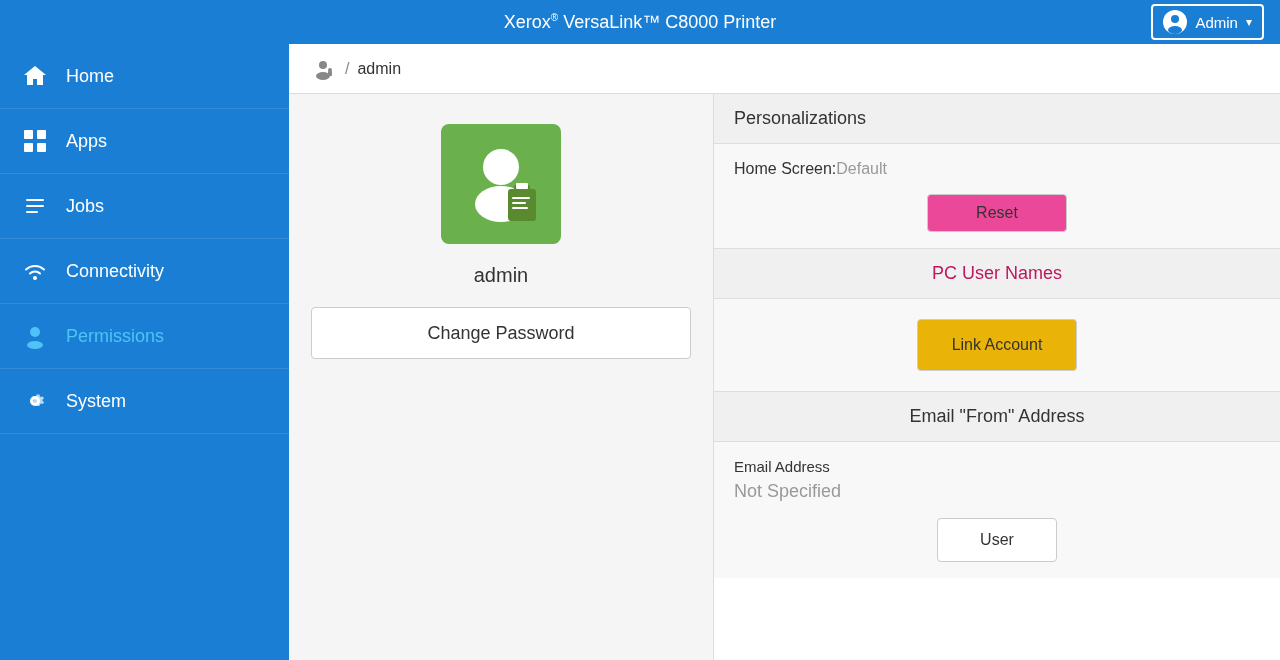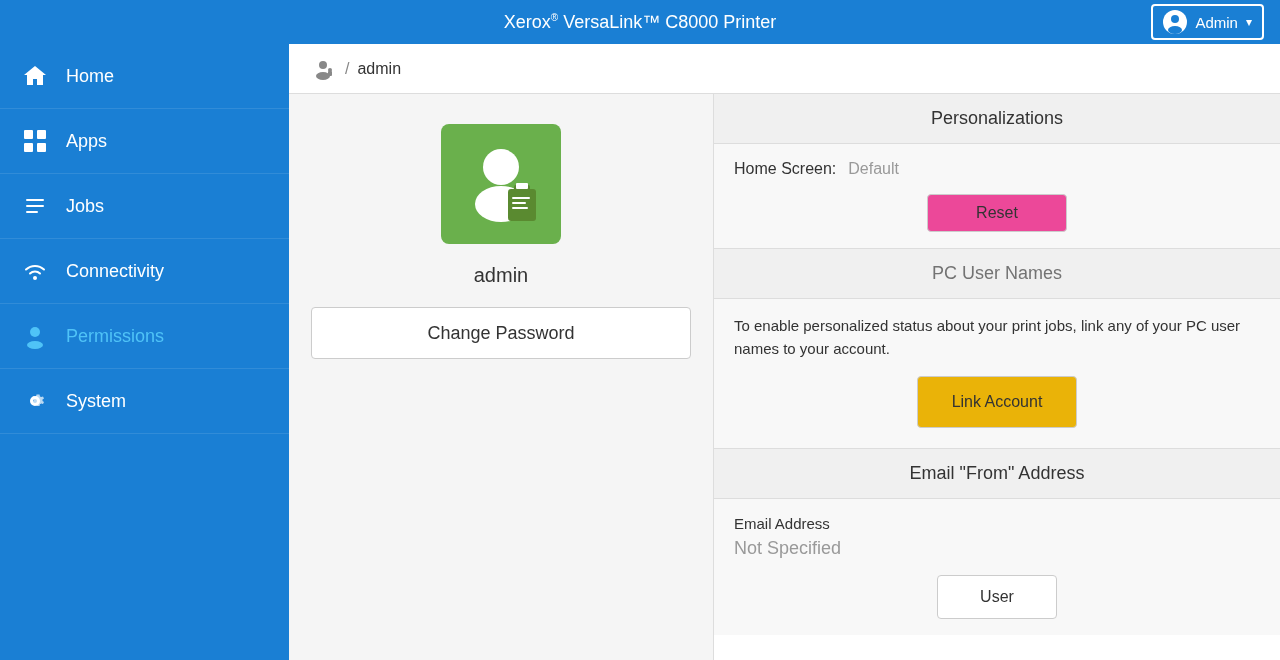--- a/index.html
+++ b/index.html
@@ -152,33 +152,32 @@
       display: flex;
       flex-direction: column;
     }
 
     .section-header {
       background: #f0f0f0;
       border-bottom: 1px solid #ddd;
       padding: 14px 20px;
       font-size: 18px;
       color: #333;
-      text-align: center;
+      text-align: left;
     }
 
     .section-body {
       background: #f8f8f8;
       padding: 16px 20px;
       border-bottom: 1px solid #ddd;
     }
 
     .home-screen-row {
       display: flex;
       align-items: center;
-      gap: 12px;
       margin-bottom: 16px;
     }
     .home-screen-label { font-size: 16px; color: #333; }
     .home-screen-value { font-size: 16px; color: #999; }
 
     .reset-btn {
       display: block;
       margin: 0 auto;
       width: 140px;
       height: 38px;
@@ -188,21 +187,21 @@
       font-size: 16px;
       color: #333;
       cursor: pointer;
     }
 
     .pc-user-section-header {
       background: #f0f0f0;
       border-bottom: 1px solid #ddd;
       padding: 14px 20px;
       font-size: 18px;
-      color: #737373;
+      color: #be185d;
       text-align: center;
     }
 
     .pc-user-body {
       background: #f8f8f8;
       padding: 16px 20px;
       border-bottom: 1px solid #ddd;
     }
 
     .pc-user-desc {
@@ -391,21 +390,20 @@
         <div class="section-body">
           <div class="home-screen-row">
             <span class="home-screen-label">Home Screen:</span>
             <span class="home-screen-value">Default</span>
           </div>
           <button class="reset-btn">Reset</button>
         </div>
 
         <div class="pc-user-section-header">PC User Names</div>
         <div class="pc-user-body">
-          <p class="pc-user-desc">To enable personalized status about your print jobs, link any of your PC user names to your account.</p>
           <button class="link-account-btn">Link Account</button>
         </div>
 
         <div class="email-section-header">Email "From" Address</div>
         <div class="email-body">
           <div class="email-address-label">Email Address</div>
           <div class="email-address-value">Not Specified</div>
           <button class="edit-btn">User</button>
         </div>
 

